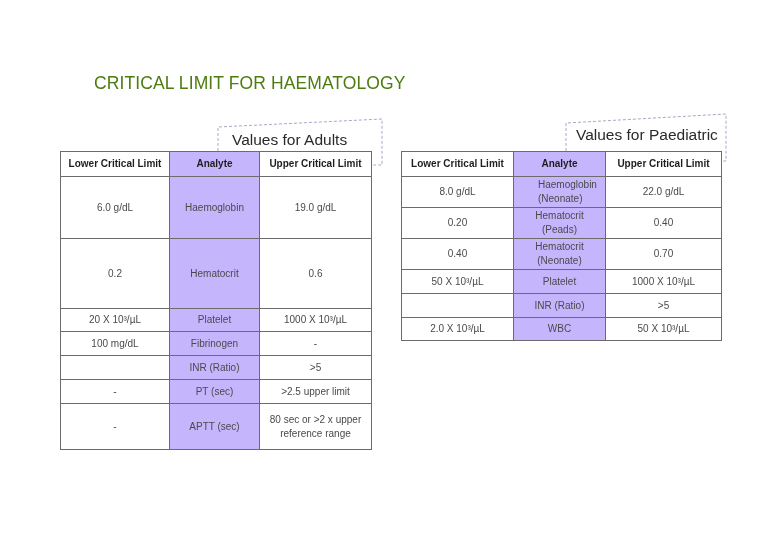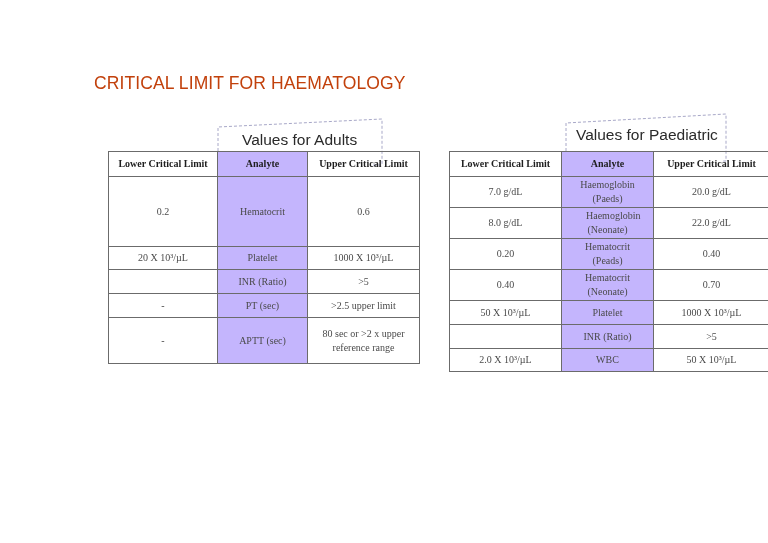--- a/index.html
+++ b/index.html
@@ -1,58 +1,68 @@
 <!DOCTYPE html>
 <html><head>
 <meta charset="utf-8">
 <style>
   html, body { margin:0; padding:0; background:#ffffff; }
   body { width:768px; height:543px; position:relative; overflow:hidden; font-family:"Liberation Sans", "DejaVu Sans", sans-serif; color:#3a3a3a; }
-  .title { position:absolute; left:94px; top:73px; font-size:17.5px; color:#c2410c; letter-spacing:0.1px; font-family:"Liberation Sans", sans-serif; white-space:nowrap; }
+  .title { position:absolute; left:94px; top:73px; font-size:17.5px; color:#4d7c0f; letter-spacing:0.1px; font-family:"Liberation Sans", sans-serif; white-space:nowrap; }
   .tabsvg { position:absolute; left:0; top:0; width:768px; height:543px; pointer-events:none; }
   .tabtitle { position:absolute; font-size:15.5px; color:#2a2a2a; font-family:"Liberation Sans", sans-serif; white-space:nowrap; }
-  table.crit { position:absolute; border-collapse:collapse; table-layout:fixed; font-size:10px; font-family:Liberation Serif, serif;margin-left:48px; }
+  table.crit { position:absolute; border-collapse:collapse; table-layout:fixed; font-size:10px; font-family:Liberation Sans, sans-serif; }
   table.crit td, table.crit th { border:1px solid #6b6b6b; text-align:center; vertical-align:middle; padding:0 2px; line-height:14px; color:#4a4a4a; }
   table.crit th { font-weight:bold; color:#1e1e1e; font-size:10px; }
   table.crit .an { background:#c4b5fd; }
 </style>
 </head>
 <body>
 
 <div class="title">CRITICAL LIMIT FOR HAEMATOLOGY</div>
 
 <svg class="tabsvg" viewBox="0 0 768 543">
   <path d="M218 151 L218 127 L382 119 L382 165 L372 165" fill="none" stroke="#a8a8c8" stroke-width="1" stroke-dasharray="3,2"></path>
   <path d="M566 151 L566 123 L726 114 L726 161 L722 161" fill="none" stroke="#a8a8c8" stroke-width="1" stroke-dasharray="3,2"></path>
 </svg>
 
-<div class="tabtitle" style="left:242px;top:131px;">Values for Adults</div>
+<div class="tabtitle" style="left:232px;top:131px;">Values for Adults</div>
 <div class="tabtitle" style="left:576px;top:126px;">Values for Paediatric</div>
 
 <table class="crit" style="left:60px;top:151px;width:311px;">
   <colgroup>
       <col style="width:109px">
       <col style="width:90px">
       <col style="width:112px">
     </colgroup>
   <tbody>
       <tr style="height:25px">
     <th>Lower Critical Limit</th>
     <th class="an">Analyte</th>
     <th>Upper Critical Limit</th>
   </tr>
+  <tr style="height:62px">
+    <td>6.0 g/dL</td>
+    <td class="an">Haemoglobin</td>
+    <td>19.0 g/dL</td>
+  </tr>
   <tr style="height:70px">
     <td>0.2</td>
     <td class="an">Hematocrit</td>
     <td>0.6</td>
   </tr>
   <tr style="height:23px">
     <td>20 X 10³/µL</td>
     <td class="an">Platelet</td>
     <td>1000 X 10³/µL</td>
+  </tr>
+  <tr style="height:24px">
+    <td>100 mg/dL</td>
+    <td class="an">Fibrinogen</td>
+    <td>-</td>
   </tr>
   <tr style="height:24px">
     <td></td>
     <td class="an">INR (Ratio)</td>
     <td>&gt;5</td>
   </tr>
   <tr style="height:24px">
     <td>-</td>
     <td class="an">PT (sec)</td>
     <td>&gt;2.5 upper limit</td>
@@ -69,25 +79,20 @@
   <colgroup>
       <col style="width:112px">
       <col style="width:92px">
       <col style="width:116px">
     </colgroup>
   <tbody>
       <tr style="height:25px">
     <th>Lower Critical Limit</th>
     <th class="an">Analyte</th>
     <th>Upper Critical Limit</th>
-  </tr>
-  <tr style="height:31px">
-    <td>7.0 g/dL</td>
-    <td class="an" style="padding:0 8px">Haemoglobin (Paeds)</td>
-    <td>20.0 g/dL</td>
   </tr>
   <tr style="height:31px">
     <td>8.0 g/dL</td>
     <td class="an" style="padding:0 24px">Haemoglobin (Neonate)</td>
     <td>22.0 g/dL</td>
   </tr>
   <tr style="height:31px">
     <td>0.20</td>
     <td class="an" style="padding:0 12px">Hematocrit (Peads)</td>
     <td>0.40</td>

